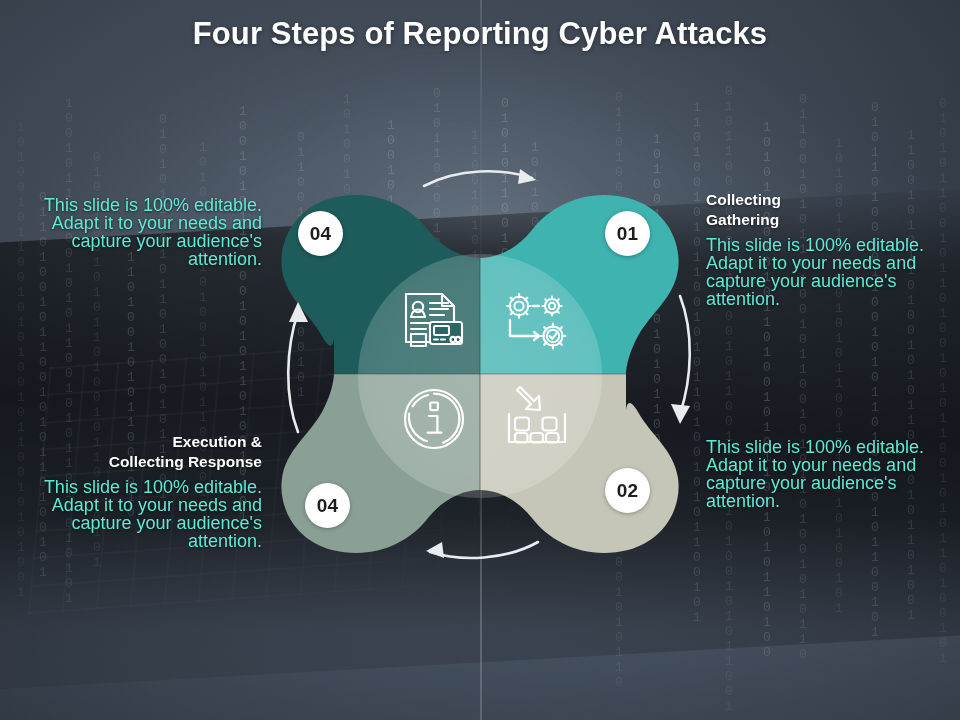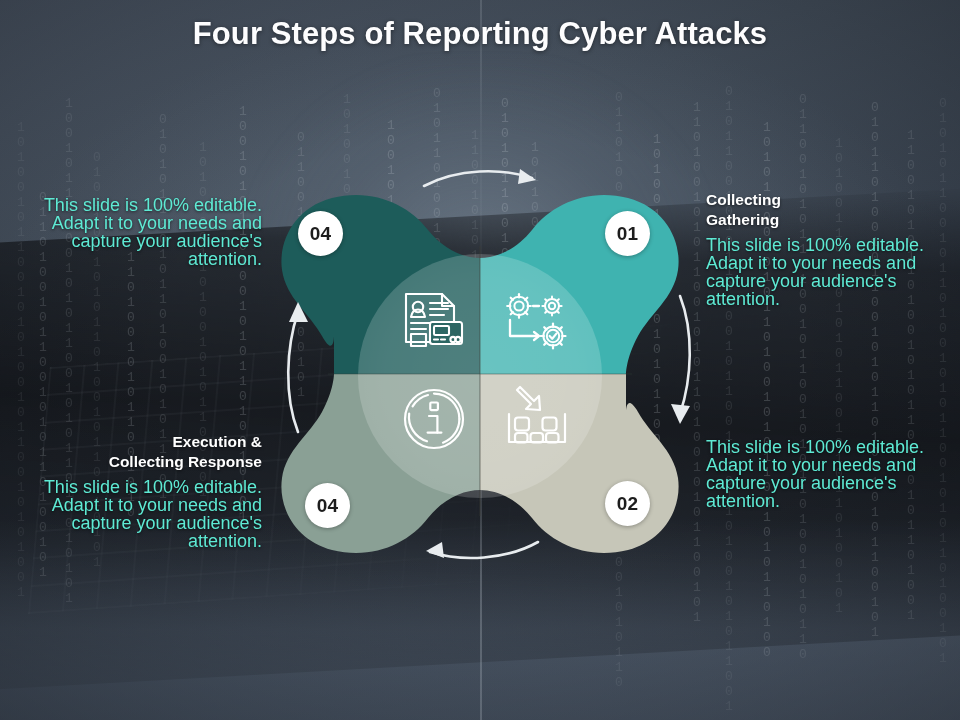--- a/index.html
+++ b/index.html
@@ -170,21 +170,21 @@
     font-weight: bold;
     display: flex;
     align-items: center;
     justify-content: center;
     box-shadow: 0 1px 4px rgba(0,0,0,0.30);
     letter-spacing: 0.3px;
   }
   #badge-04 { left: 30px;  top: 25px; }
   #badge-01 { left: 337px; top: 25px; }
   #badge-03 { left: 37px;  top: 297px; }
-  #badge-02 { left: 337px; top: 295px; }
+  #badge-02 { left: 337px; top: 282px; }
 
   
   .icon-wrap { position: absolute; }
   #icon-04 { left: 134px; top: 104px; width: 64px; height: 64px; }
   #icon-01 { left: 234px; top: 106px; width: 68px; height: 62px; }
   #icon-03 { left: 134px; top: 200px; width: 64px; height: 66px; }
   #icon-02 { left: 236px; top: 198px; width: 66px; height: 68px; }
 
   
   .arrow-svg { position: absolute; pointer-events: none; }

